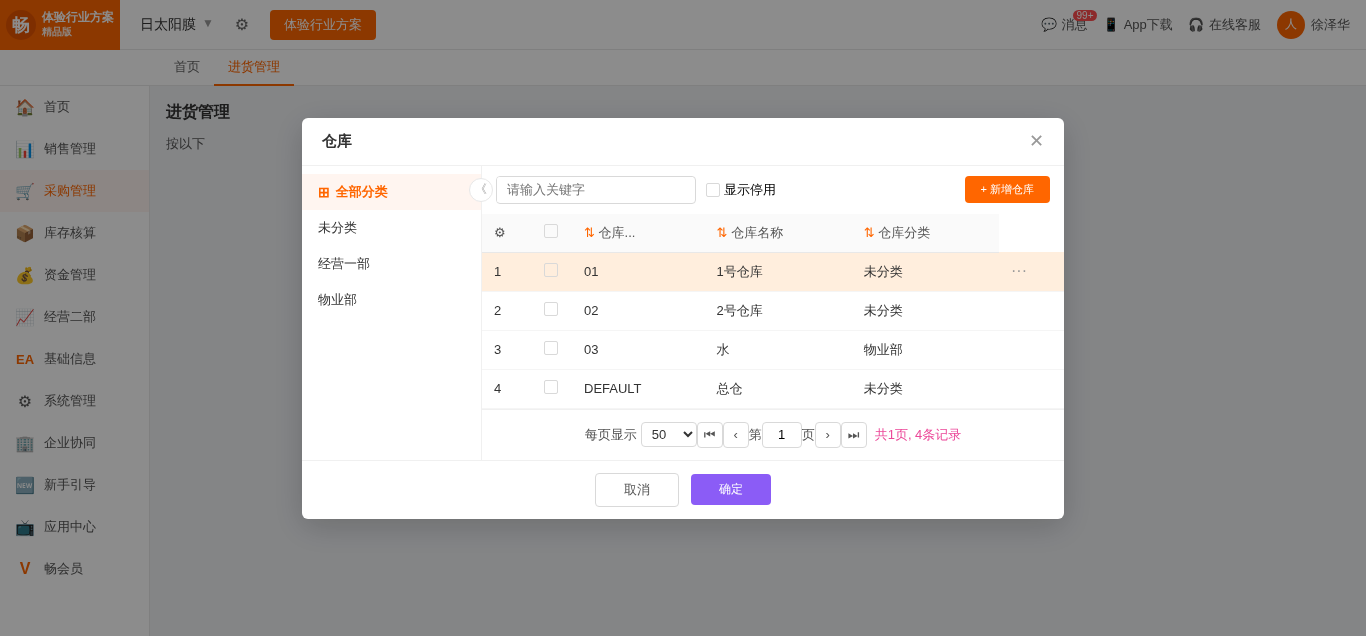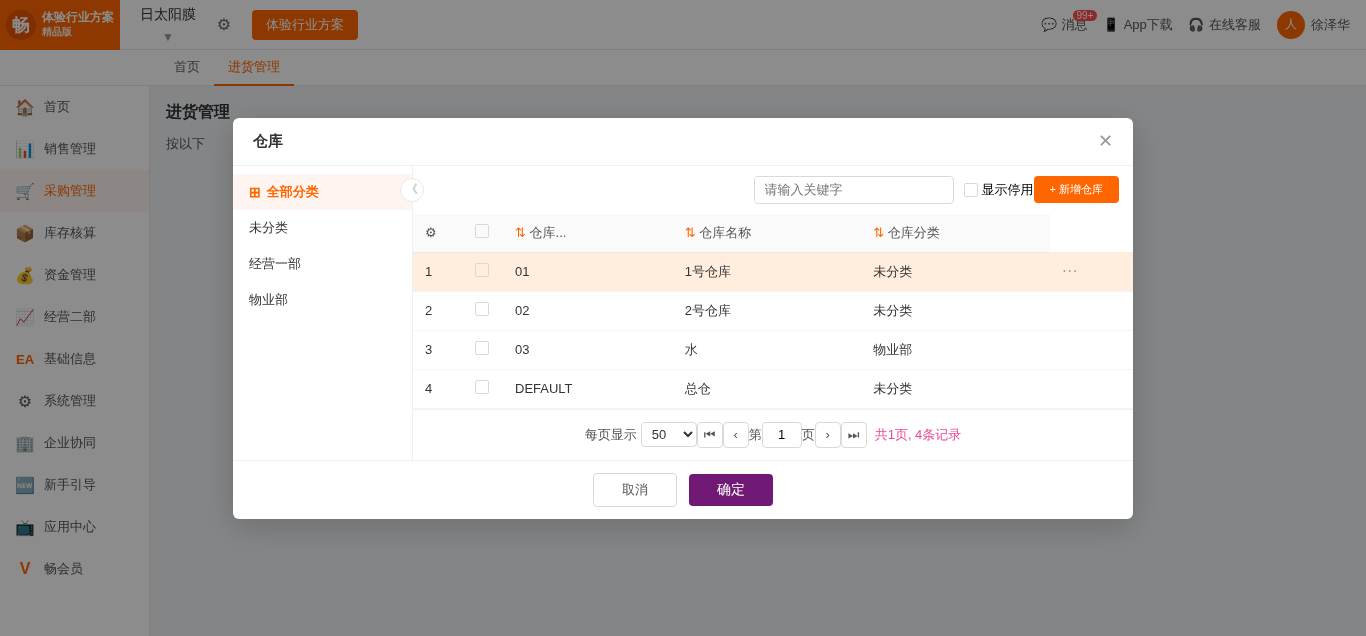--- a/index.html
+++ b/index.html
@@ -31,21 +31,21 @@
     .logo-icon {
       width: 30px; height: 30px;
       background: #e55500;
       border-radius: 50%;
       display: flex; align-items: center; justify-content: center;
       color: #fff; font-size: 18px; font-weight: bold; margin-right: 6px;
     }
     .logo-text { font-size: 12px; line-height: 1.3; }
     .logo-sub { font-size: 10px; opacity: 0.9; }
     .topbar-center { flex: 1; display: flex; align-items: center; padding-left: 20px; gap: 12px; }
-    .topbar-company { display: flex; align-items: center; gap: 6px; font-size: 14px; color: #333; cursor: pointer; flex-direction: column; }
+    .topbar-company { display: flex; gap: 6px; font-size: 14px; color: #333; cursor: pointer; }
     .topbar-company .arrow { color: #999; font-size: 12px; }
     .topbar-gear { width: 32px; height: 32px; display: flex; align-items: center; justify-content: center; cursor: pointer; color: #666; font-size: 16px; }
     .topbar-btn {
       background: #ff6600; color: #fff; border: none;
       padding: 6px 14px; border-radius: 4px; cursor: pointer; font-size: 13px;
     }
     .topbar-right { display: flex; align-items: center; gap: 16px; color: #555; font-size: 13px; }
     .topbar-badge { position: relative; display: flex; align-items: center; gap: 4px; cursor: pointer; }
     .badge-dot {
       position: absolute; top: -6px; right: -10px;
@@ -95,21 +95,21 @@
     .overlay {
       position: fixed; top: 0; left: 0; right: 0; bottom: 0;
       background: rgba(0,0,0,0.45); z-index: 100;
       display: flex; align-items: center; justify-content: center;
     }
 
     
     .dialog {
       background: #fff;
       border-radius: 6px;
-      width: 900px;
+      width: 762px;
       max-height: 560px;
       display: flex;
       flex-direction: column;
       box-shadow: 0 8px 32px rgba(0,0,0,0.18);
       overflow: hidden;
     }
     .dialog-header {
       padding: 14px 20px;
       border-bottom: 1px solid #f0f0f0;
       display: flex; align-items: center; justify-content: space-between;
@@ -148,21 +148,21 @@
 
     
     .table-area {
       flex: 1;
       display: flex;
       flex-direction: column;
       overflow: hidden;
     }
     .table-toolbar {
       padding: 10px 14px;
-      display: flex; align-items: center; justify-content: flex-end;
+      display: flex; align-items: center; justify-content: space-between;
       flex-shrink: 0;
     }
     .table-toolbar-left { display: flex; align-items: center; gap: 10px; }
     .search-box {
       display: flex; align-items: center;
       border: 1px solid #d9d9d9; border-radius: 4px;
       overflow: hidden; width: 200px;
     }
     .search-input {
       border: none; outline: none; padding: 5px 10px; font-size: 13px; flex: 1;
@@ -234,22 +234,22 @@
       display: flex; align-items: center; justify-content: center;
       gap: 12px;
       border-top: 1px solid #f0f0f0;
       flex-shrink: 0;
     }
     .btn-cancel {
       padding: 7px 28px; border: 1px solid #d9d9d9; background: #fff;
       border-radius: 4px; cursor: pointer; font-size: 13px; color: #555;
     }
     .btn-confirm {
-      padding: 7px 28px; border: none; background: #701a75;
-      border-radius: 4px; cursor: pointer; font-size: 14px; color: #fff;
+      padding: 7px 28px; border: none; background: #8b5cf6;
+      border-radius: 4px; cursor: pointer; font-size: 12px; color: #fff;
     }
     .bg-toolbar { display: flex; align-items: center; gap: 8px; margin-bottom: 8px; }
   </style>
 </head>
 <body>
 
 <div class="topbar">
   <div class="topbar-logo">
     <div class="logo-icon">
       <span>畅</span>

